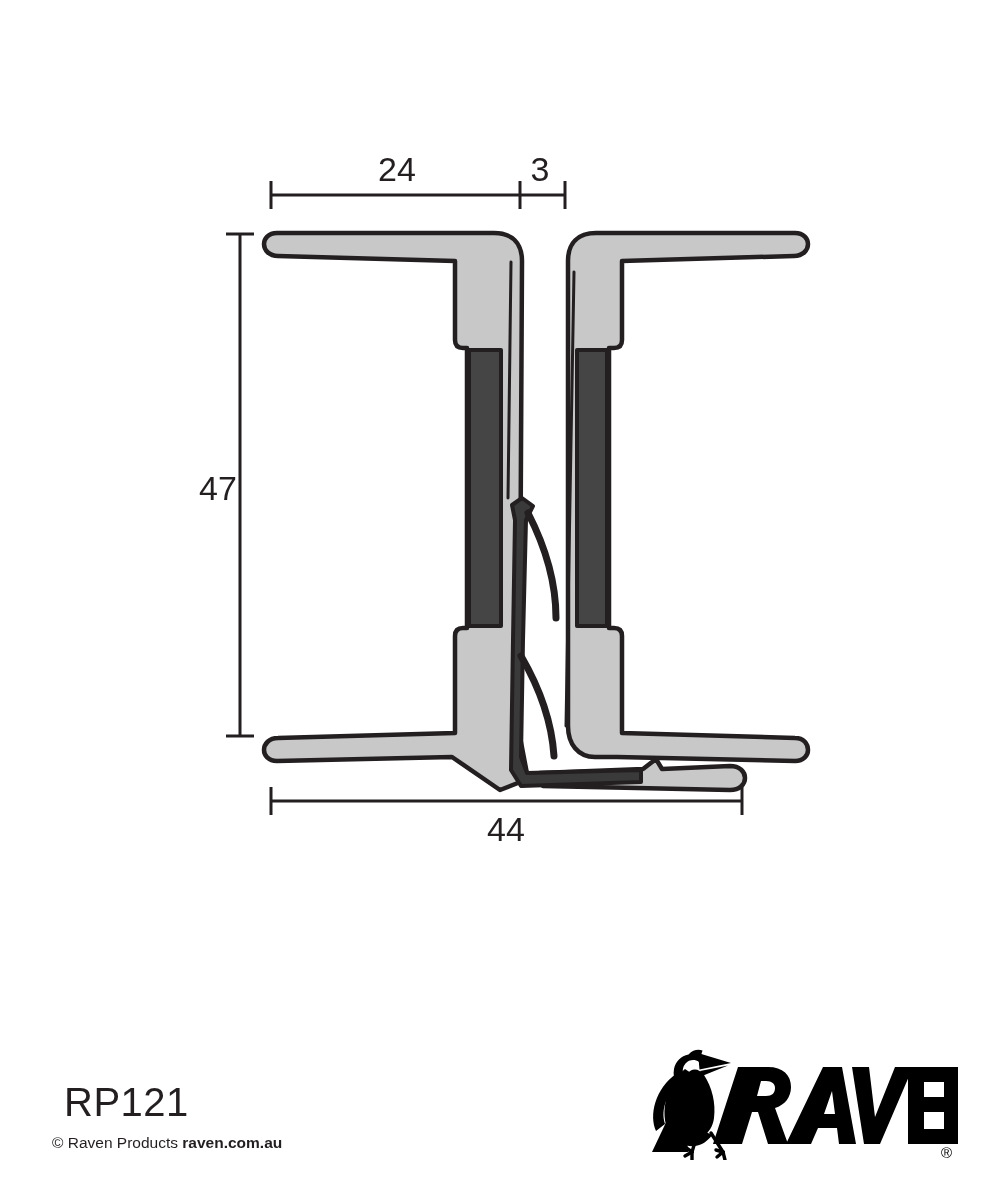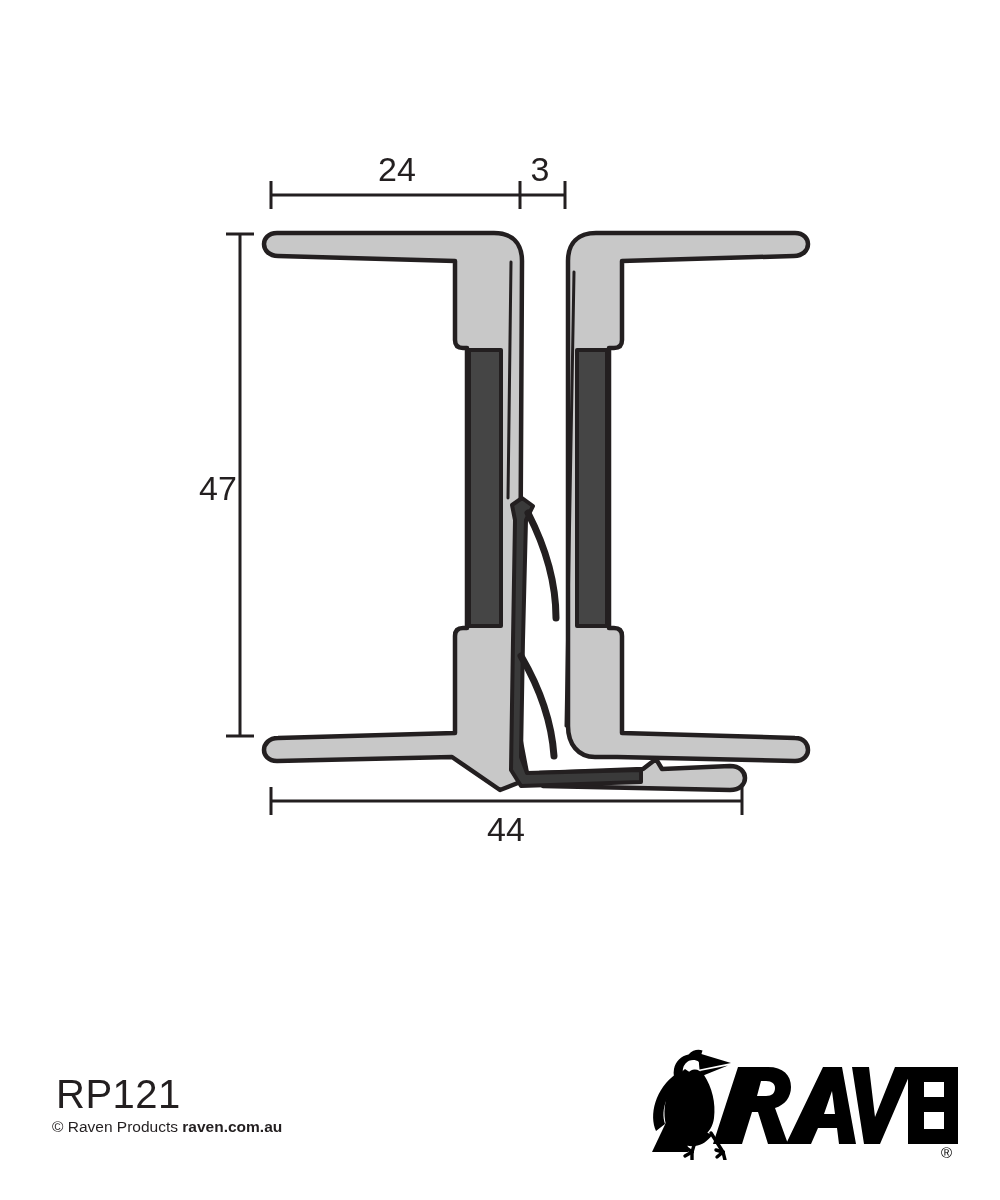--- a/index.html
+++ b/index.html
@@ -40,21 +40,21 @@
     left: 52px;
     top: 70px;
     width: 520px;
   }
   .product-code {
     font-size: 40px;
     font-weight: 400;
     letter-spacing: 0.5px;
     color: #231f20;
     line-height: 1;
-    margin: 4px;
+    margin: 12px;
     white-space: nowrap;
   }
   .copyright {
     font-size: 15.5px;
     font-weight: 400;
     color: #231f20;
     white-space: nowrap;
   }
   .copyright .site {
     font-weight: bold;

